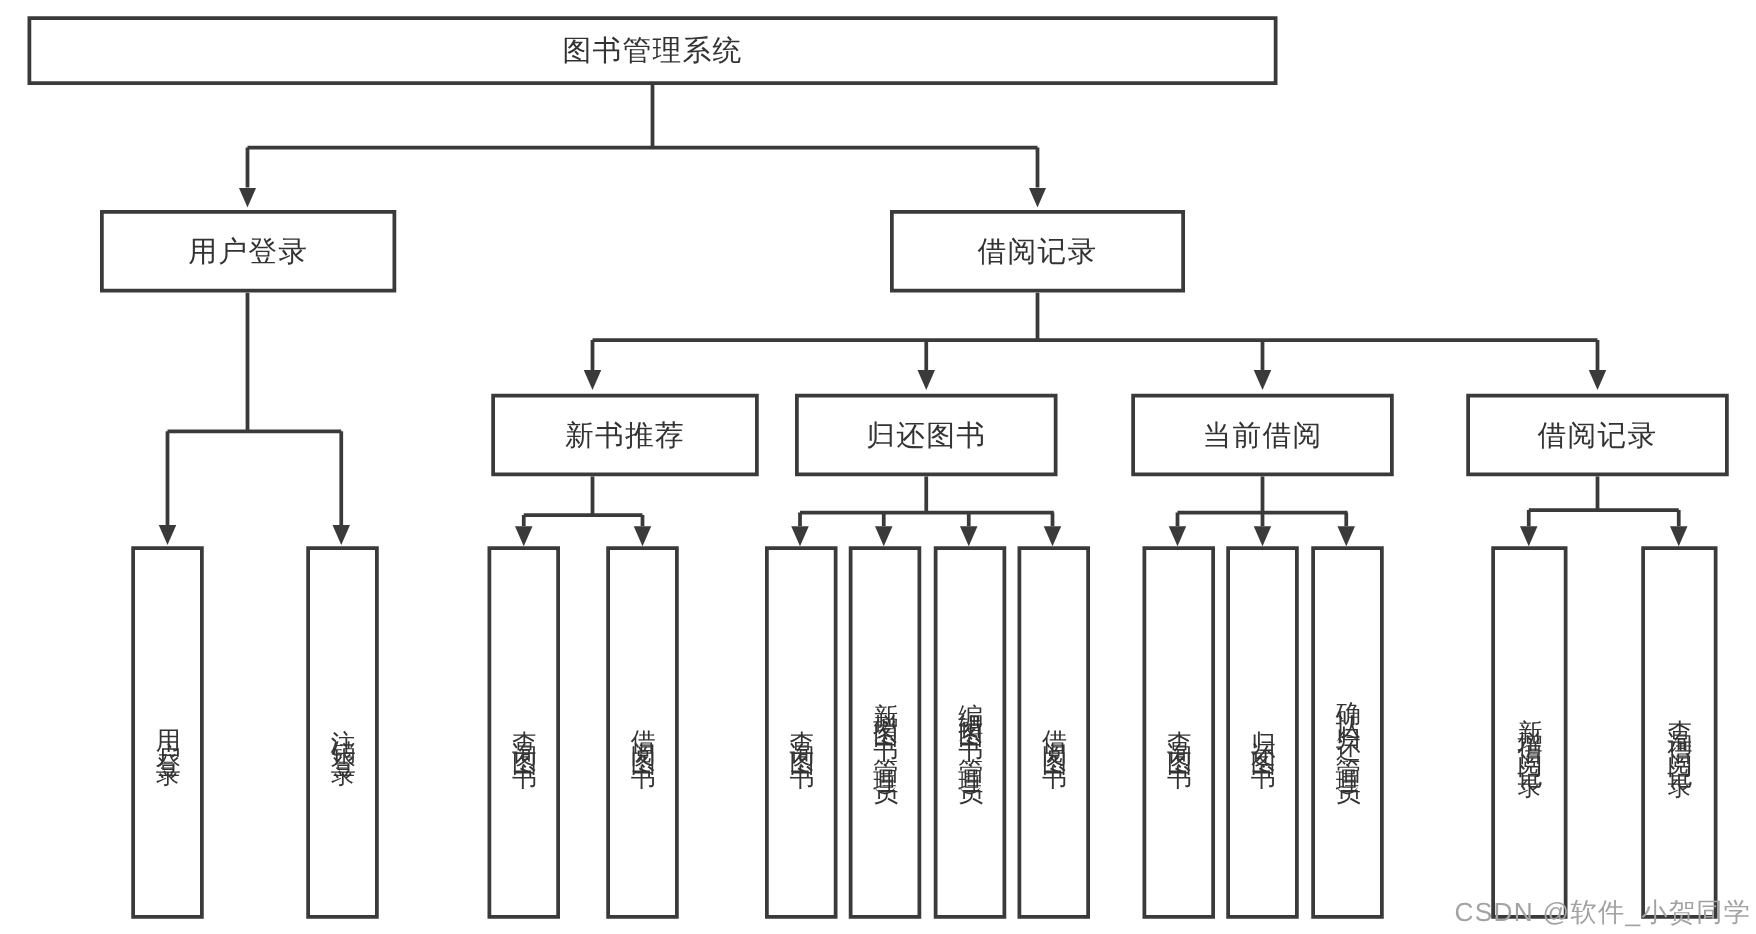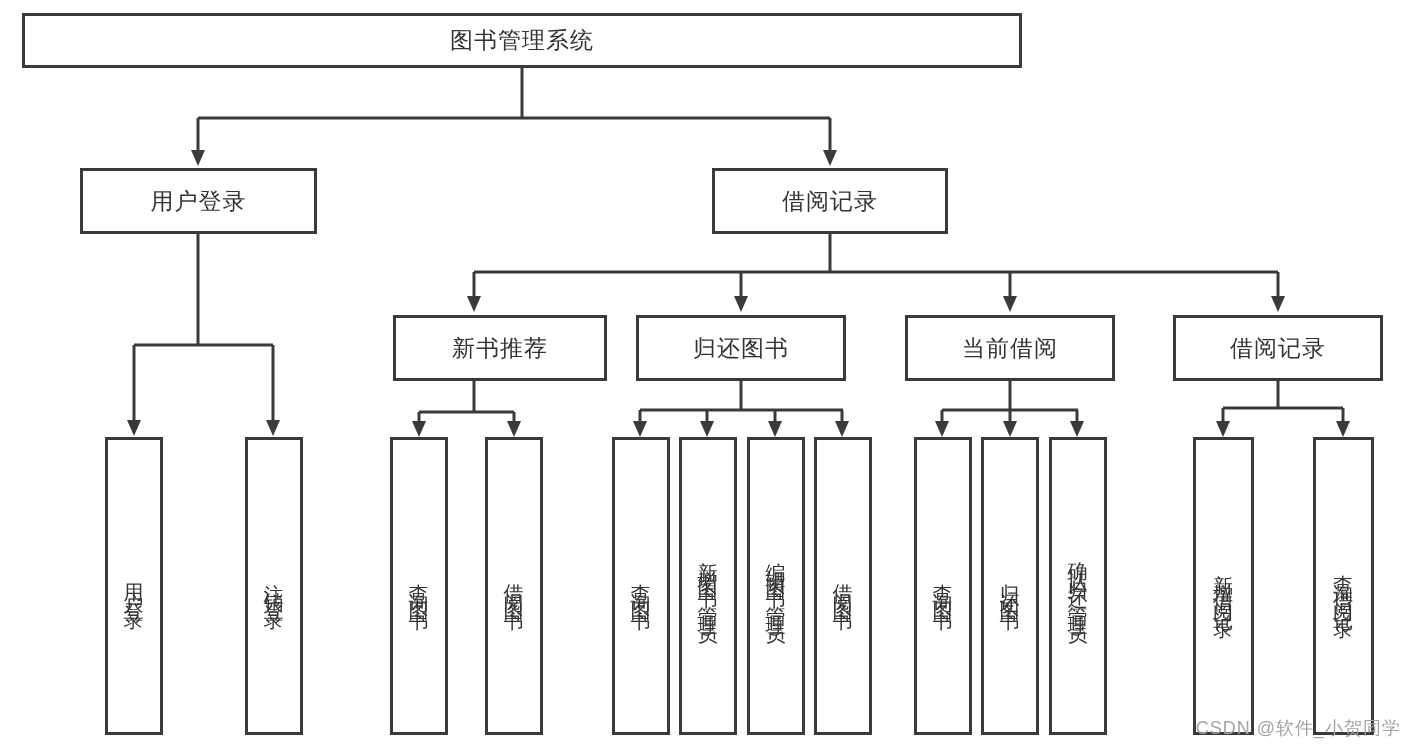--- a/index.html
+++ b/index.html
@@ -34,21 +34,21 @@
   .leaf span{
     writing-mode:vertical-rl;
     font-size:20px;
     letter-spacing:9px;
     line-height:1;
     color:#333;
   }
   .watermark{
     position:absolute;
     top:716px;right:4px;
-    font-size:18px;
+    font-size:21px;
     color:#a3a3a3;
     letter-spacing:1px;
     z-index:5;
   }
 </style>
 </head>
 <body>
 
 <div id="stage">
 

